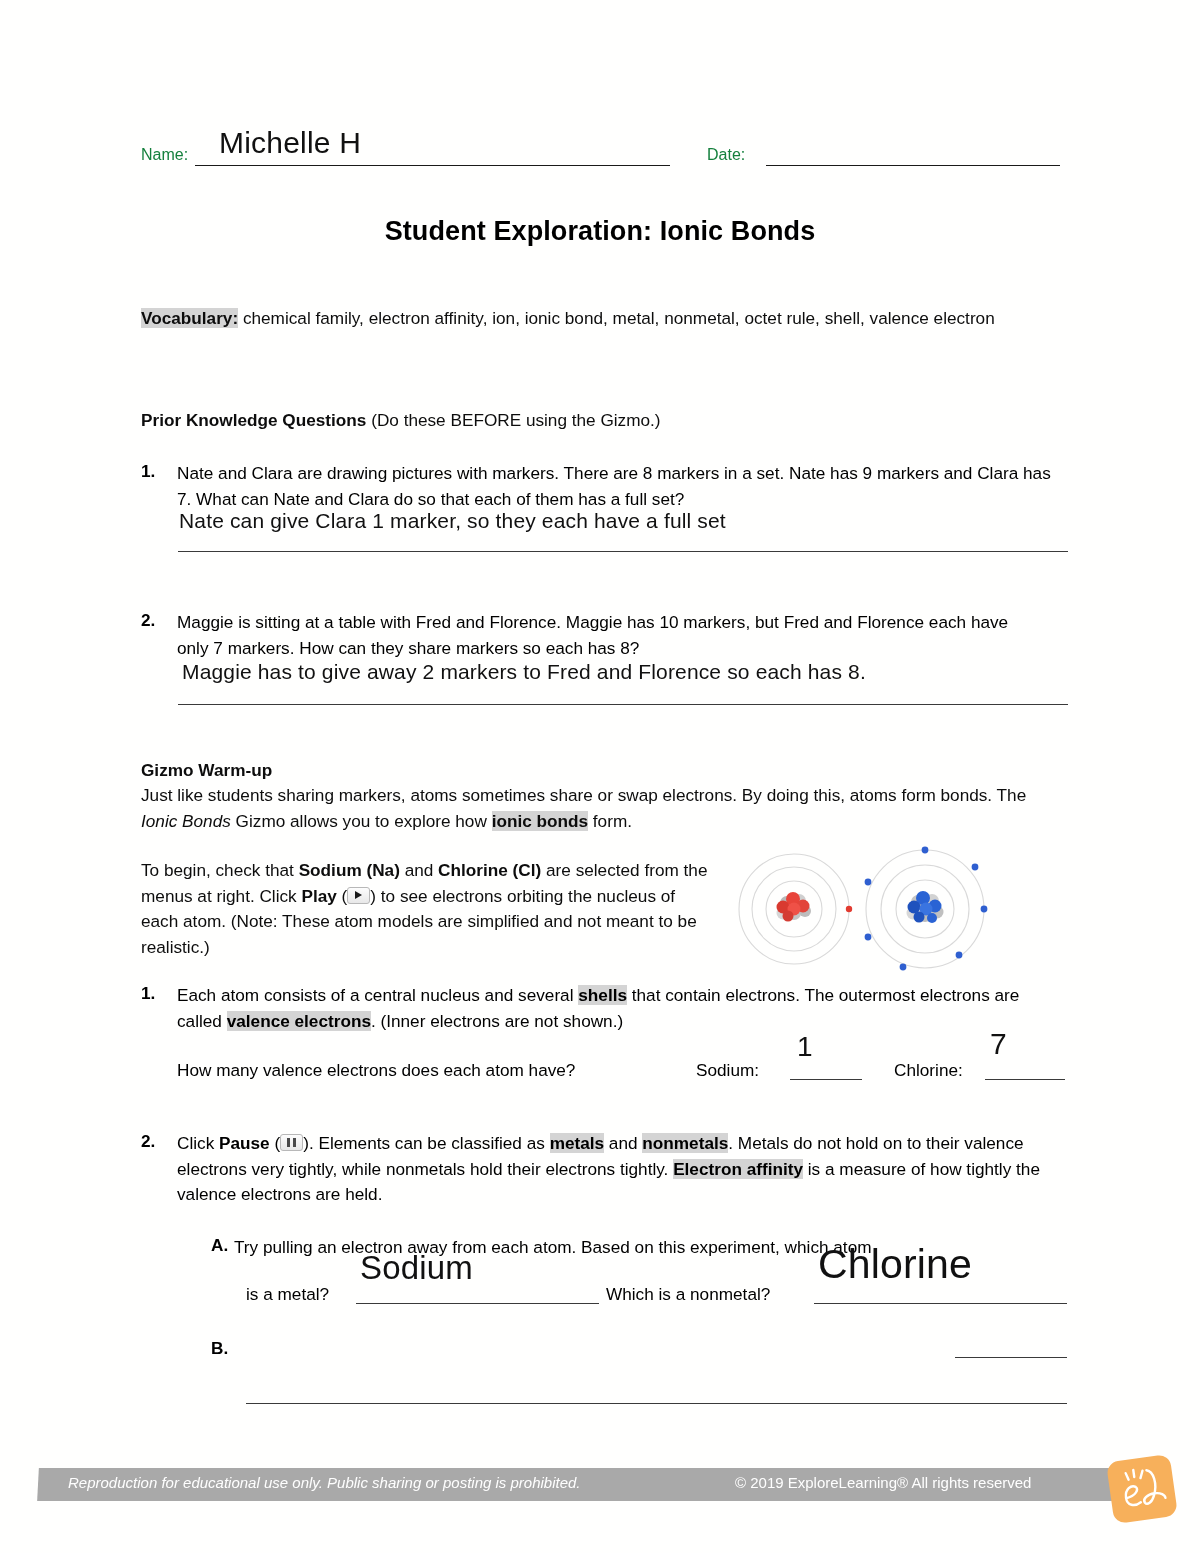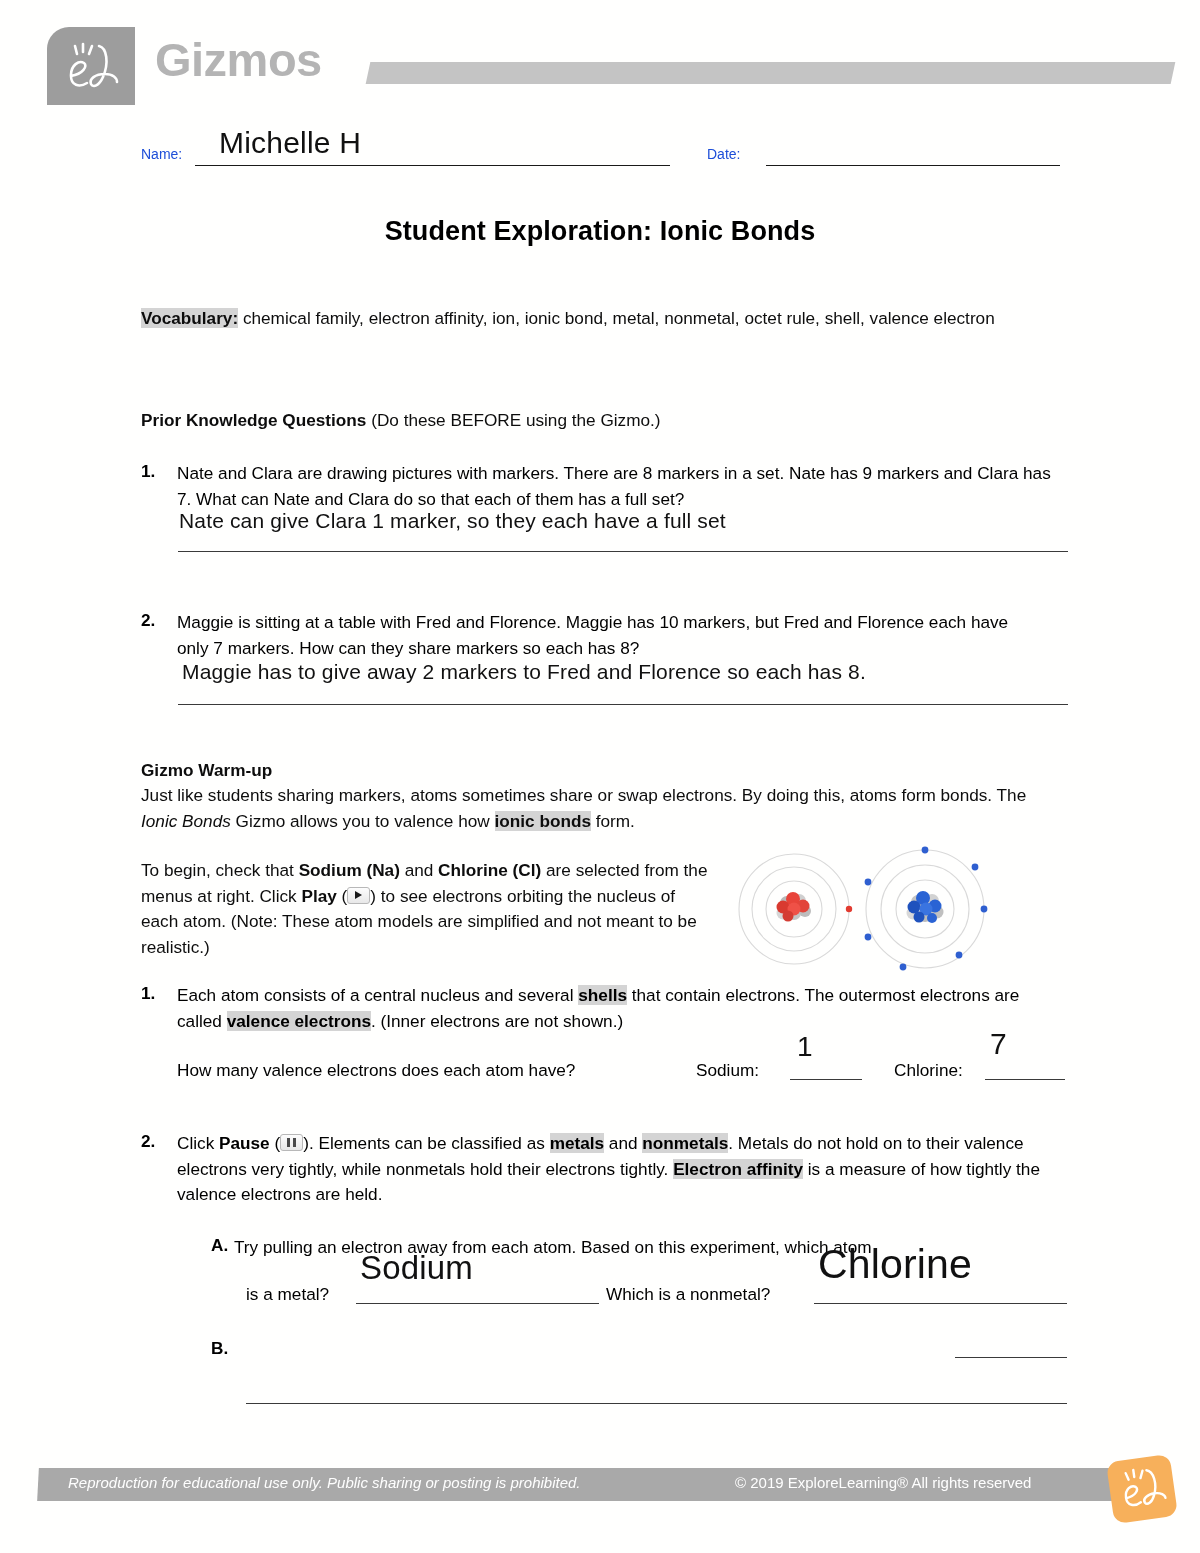--- a/index.html
+++ b/index.html
@@ -54,22 +54,22 @@
   }
 
   
   .namedate {
     position: absolute;
     left: 141px; top: 132px;
     width: 930px; height: 40px;
   }
   .nd-label {
     position: absolute;
-    font-size: 14px;
-    color: #1d4ed8;
+    font-size: 16px;
+    color: #15803d;
     top: 14px;
   }
   .nd-label.name { left: 0px; }
   .nd-label.date { left: 566px; }
   .nd-line {
     position: absolute;
     border-bottom: 1.6px solid #1a1a1a;
     top: 33px;
   }
   .nd-line.name { left: 54px; width: 475px; }
@@ -212,35 +212,20 @@
     position: absolute;
     left: 0; top: 0;
     width: 64px; height: 62px;
   }
 </style>
 </head>
 <body>
 
 <div id="page">
 
-  <div class="header">
-    <div class="gz-logo-tile">
-      <svg class="gz-logo-glyph" viewBox="0 0 88 78">
-        <g fill="none" stroke="#ffffff" stroke-width="2.6" stroke-linecap="round">
-          <path d="M30 27 L28 19"></path>
-          <path d="M36 25 L36 17"></path>
-          <path d="M42 27 L45 19"></path>
-          <path d="M24 48 C24 38, 32 33, 37 36 C41 39, 36 47, 24 49 C24 58, 32 61, 40 56"></path>
-          <path d="M52 19 C60 21, 62 36, 56 50 C52 59, 46 61, 44 57 C42 52, 48 47, 58 47 C66 47, 70 51, 70 55"></path>
-        </g>
-      </svg>
-    </div>
-    <div class="gz-wordmark">Gizmos</div>
-    <div class="gz-bar"></div>
-  </div>
 
   <div class="namedate">
     <div class="nd-label name">Name:</div>
     <div class="nd-line name"></div>
     <div class="nd-answer">Michelle H</div>
     <div class="nd-label date">Date:</div>
     <div class="nd-line date"></div>
   </div>
 
   <div class="doc-title">Student Exploration: Ionic Bonds</div>
@@ -258,21 +243,21 @@
   <div class="q-body ans" style="left:179px; top:508px; width:890px;">Nate can give Clara 1 marker, so they each have a full set</div>
   <div class="ansline" style="left:178px; top:551px; width:890px;"></div>
 
   <div class="q-num" style="left:141px; top:610px;">2.</div>
   <div class="q-body" style="left:177px; top:610px; width:860px;">Maggie is sitting at a table with Fred and Florence. Maggie has 10 markers, but Fred and Florence each have only 7 markers. How can they share markers so each has 8?</div>
   <div class="q-body ans" style="left:182px; top:659px; width:890px;">Maggie has to give away 2 markers to Fred and Florence so each has 8.</div>
   <div class="ansline" style="left:178px; top:704px; width:890px;"></div>
 
   <div class="tx gw-head b">Gizmo Warm-up</div>
   <div class="tx gw-body">
-    <span>Just like students sharing markers, atoms sometimes share or swap electrons. By doing this, atoms form bonds. The </span><span class="i">Ionic Bonds</span><span> Gizmo allows you to valence how </span><span class="b hl">ionic bonds</span><span> form.</span>
+    <span>Just like students sharing markers, atoms sometimes share or swap electrons. By doing this, atoms form bonds. The </span><span class="i">Ionic Bonds</span><span> Gizmo allows you to explore how </span><span class="b hl">ionic bonds</span><span> form.</span>
   </div>
 
   <div class="tx tobegin">
     <span>To begin, check that </span><span class="b">Sodium (Na)</span><span> and </span><span class="b">Chlorine (Cl)</span><span> are selected from the menus at right. Click </span><span class="b">Play</span><span> (</span><span class="mini-btn"><span class="tri"></span></span><span>) to see electrons orbiting the nucleus of each atom. (Note: These atom models are simplified and not meant to be realistic.)</span>
   </div>
 
   <div class="atoms">
     <svg viewBox="0 0 272 128" width="272" height="128">
 
       <g fill="none" stroke="#d9d9d9" stroke-width="1.1">

